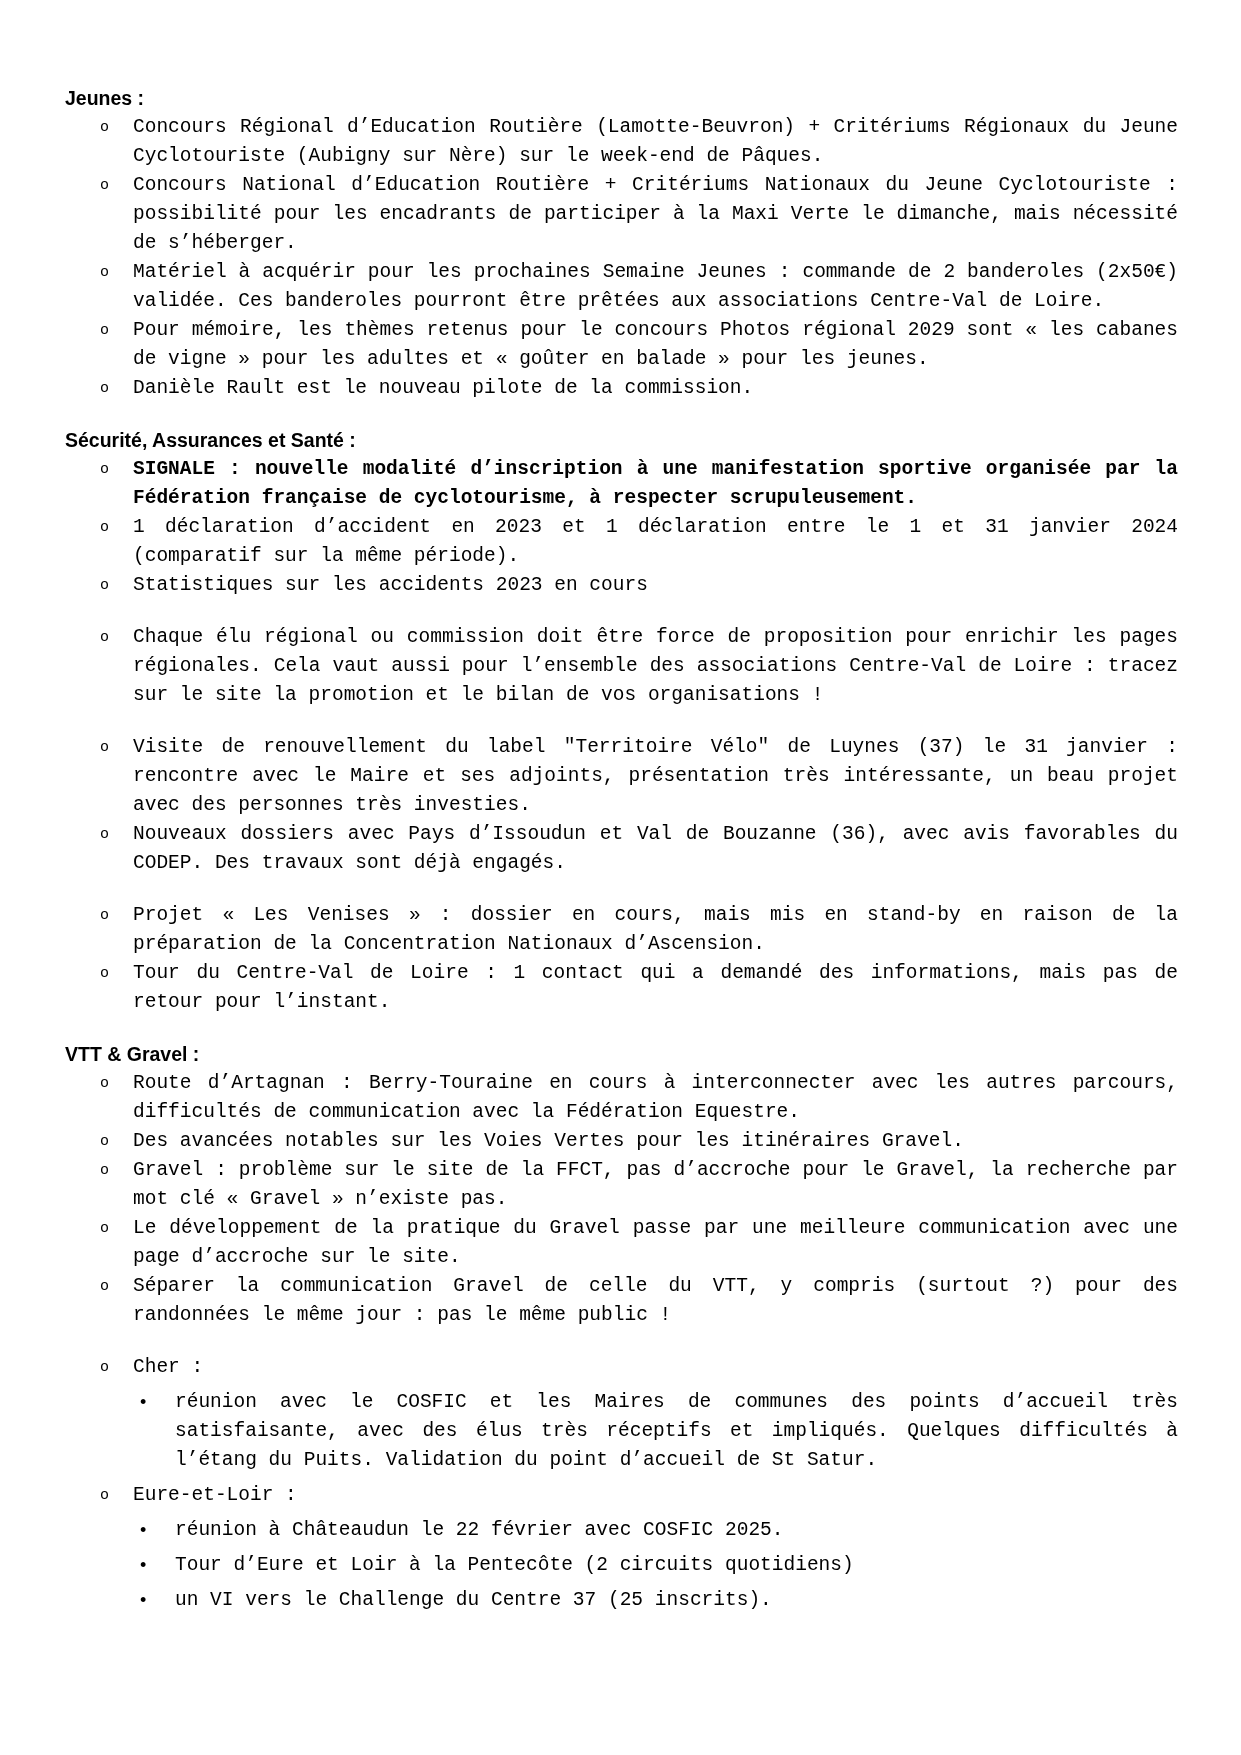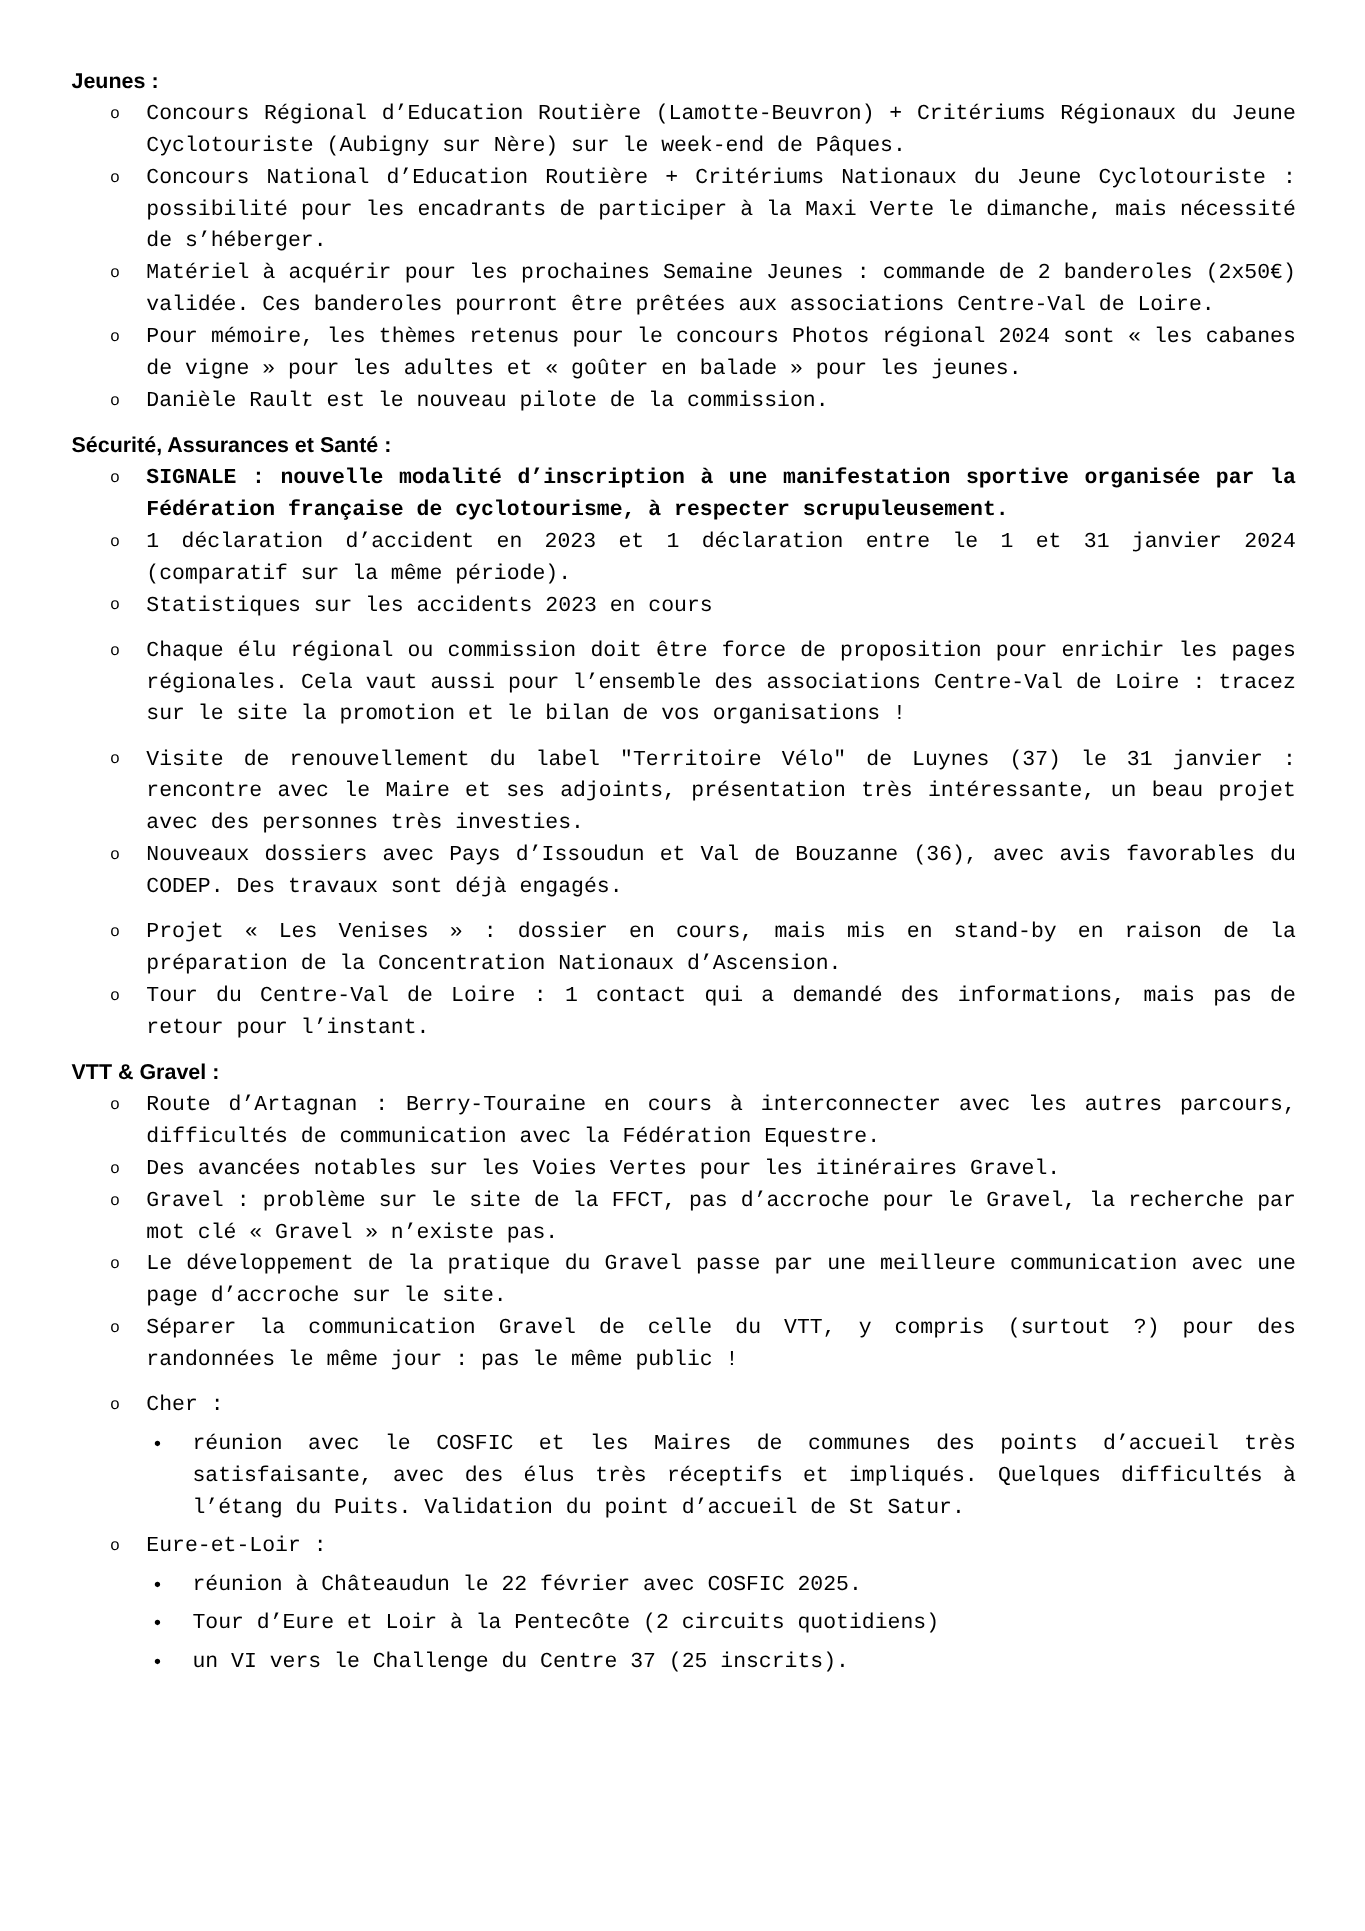--- a/index.html
+++ b/index.html
@@ -7,25 +7,25 @@
   .page {
     position: relative;
     width: 1241px;
     height: 1755px;
     margin: 0 auto;
     background: #ffffff;
     color: #000000;
     font-family: "Liberation Sans", "DejaVu Sans", sans-serif;
     font-size: 19.5px;
     line-height: 29px;
-    padding: 60px 63px 40px 65px;
+    padding: 84px 63px 40px 65px;
     overflow: hidden;
   }
   .section-title { font-weight: 700; }
-  .section.gap { margin-top: 12px; }
+  .section.gap { margin-top: 23px; }
   .item { display: flex; align-items: flex-start; }
   .item .marker { flex: 0 0 auto; display: block; }
   .lvl2 .marker {
     width: 33px;
     margin-left: 35px;
     font-family: "Liberation Mono", monospace;
     font-size: 15px;
   }
   .lvl3 .marker {
     width: 35px;
@@ -52,21 +52,21 @@
           <span class="item-text">Concours National d’Education Routière + Critériums Nationaux du Jeune Cyclotouriste : possibilité pour les encadrants de participer à la Maxi Verte le dimanche, mais nécessité de s’héberger.</span>
         </div>
         <div class="item lvl2">
           <span class="marker">o</span>
           <span class="item-text">Matériel à acquérir pour les prochaines Semaine Jeunes : commande de 2 banderoles (2x50€) validée. Ces banderoles pourront être prêtées aux associations Centre-Val de Loire.</span>
         </div>
       </div>
       <div class="section">
         <div class="item lvl2">
           <span class="marker">o</span>
-          <span class="item-text">Pour mémoire, les thèmes retenus pour le concours Photos régional 2024 sont « les cabanes de vigne » pour les adultes et « goûter en balade » pour les jeunes.</span>
+          <span class="item-text">Pour mémoire, les thèmes retenus pour le concours Photos régional 2029 sont « les cabanes de vigne » pour les adultes et « goûter en balade » pour les jeunes.</span>
         </div>
         <div class="item lvl2">
           <span class="marker">o</span>
           <span class="item-text">Danièle Rault est le nouveau pilote de la commission.</span>
         </div>
       </div>
       <div class="section gap">
         <div class="section-title">Sécurité, Assurances et Santé :</div>
         <div class="item lvl2">
           <span class="marker">o</span>

